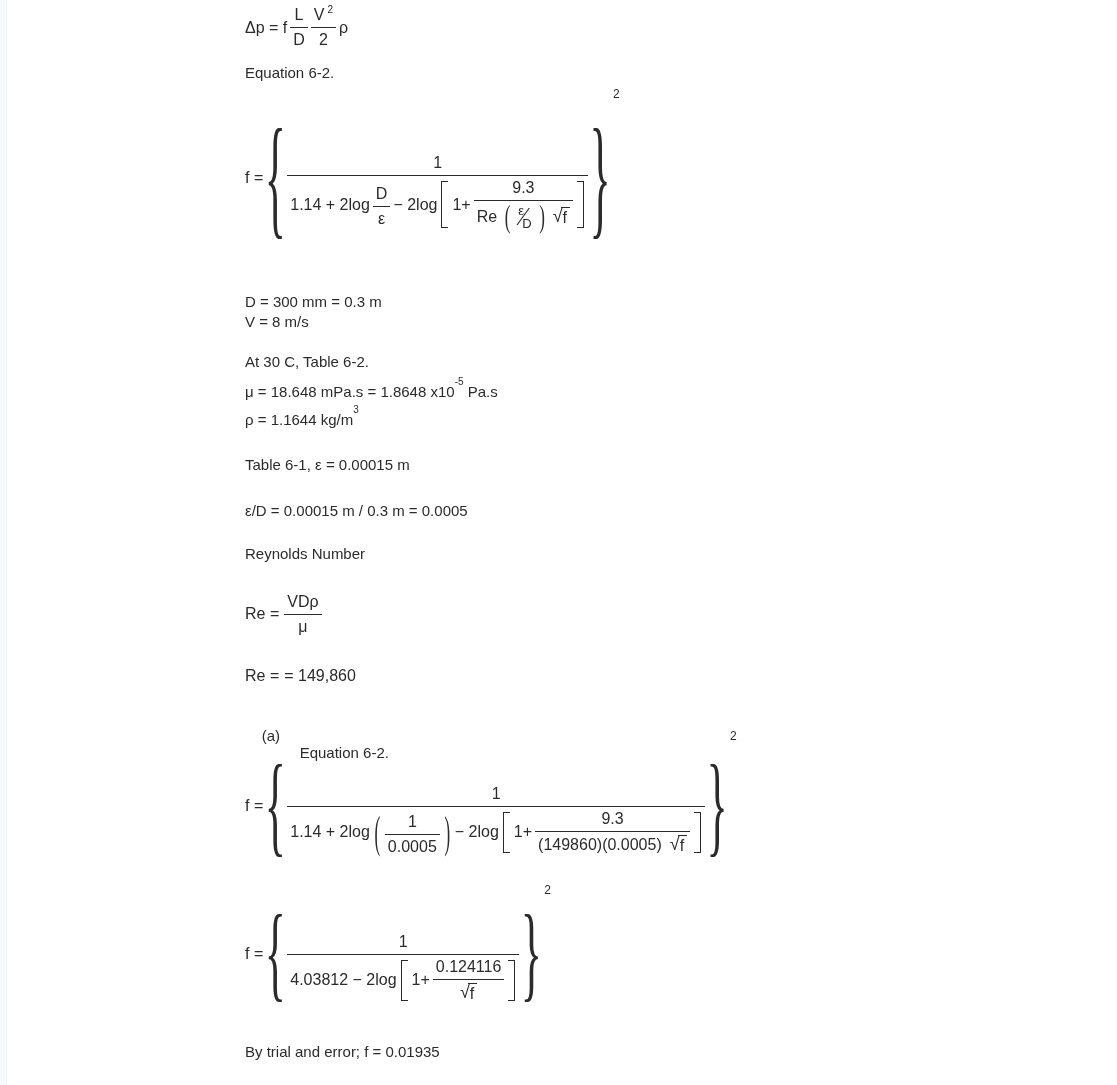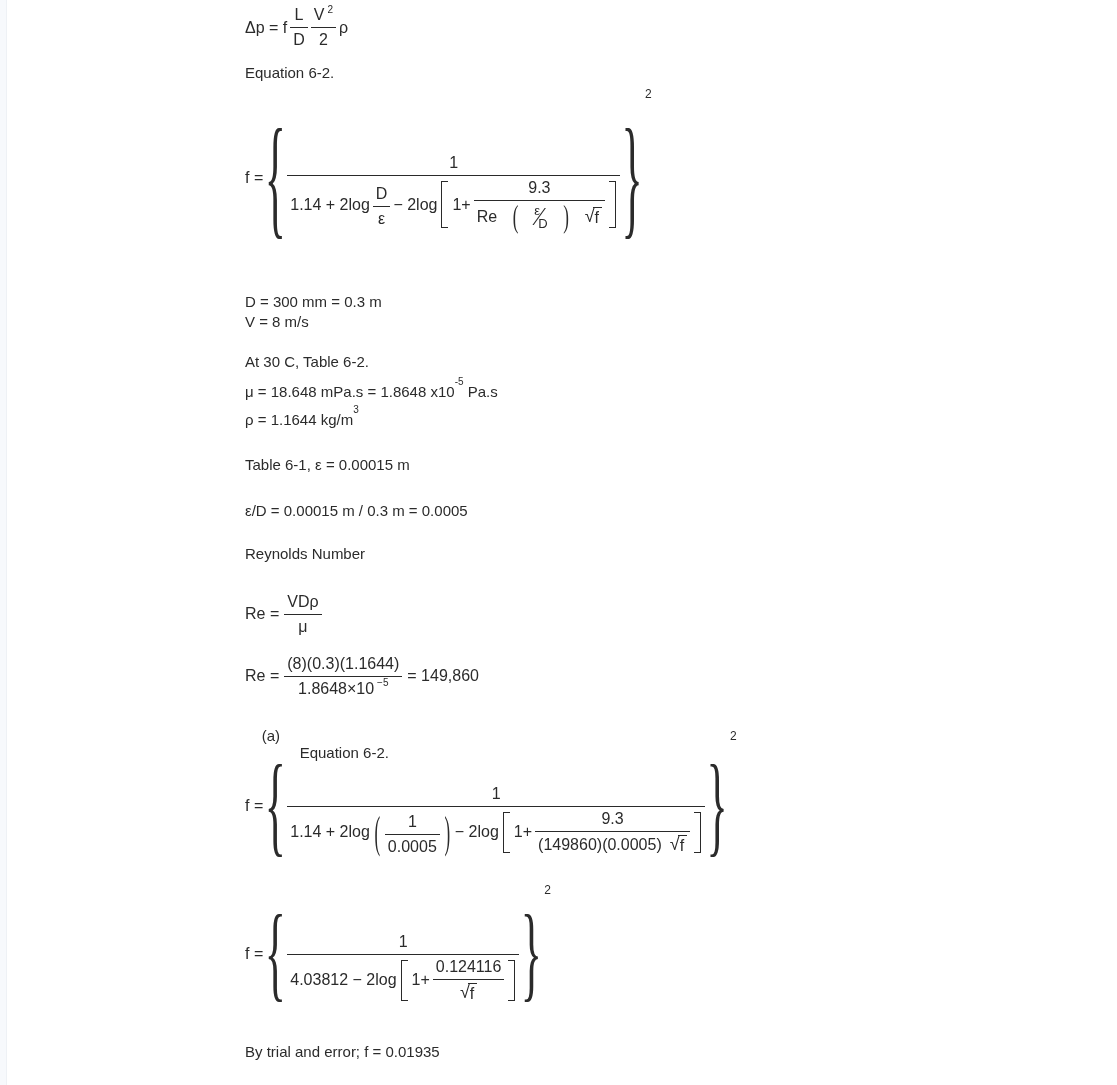--- a/index.html
+++ b/index.html
@@ -107,21 +107,21 @@
           <span class="num">D</span>
           <span class="bar"></span>
           <span class="den">ε</span>
         </span>
         <span>− 2log</span>
         <span class="sqb-l"></span>
         <span>1+</span>
         <span class="frac">
           <span class="num">9.3</span>
           <span class="bar"></span>
-          <span class="den dflex" style="column-gap:14px">
+          <span class="den dflex" style="column-gap:6px">
             <span>Re</span>
             <span class="paren psm">
                 <span class="g">(</span>
               </span>
             <span class="bevel">
               <span class="up">ε</span>
               <span class="sl">∕</span>
               <span class="dn">D</span>
             </span>
             <span class="paren psm">
@@ -159,28 +159,20 @@
     <span>Re =</span>
     <span class="frac">
       <span class="num">VDρ</span>
       <span class="bar"></span>
       <span class="den">μ</span>
     </span>
   </div>
 
   <div class="abs eqrow" style="top:648px; height:56px;">
     <span>Re =</span>
-    <span class="frac">
-      <span class="num">(8)(0.3)(1.1644)</span>
-      <span class="bar"></span>
-      <span class="den">
-          <span>1.8648×10</span>
-          <sup class="s">−5</sup>
-        </span>
-    </span>
     <span>= 149,860</span>
   </div>
 
   <div class="abs tline" style="top:710px">
     <span>(a)</span>
     <span class="gapA">Equation 6-2.</span>
   </div>
 
   <div class="abs eqrow eqB" style="top:732px">
     <span>f =</span>

